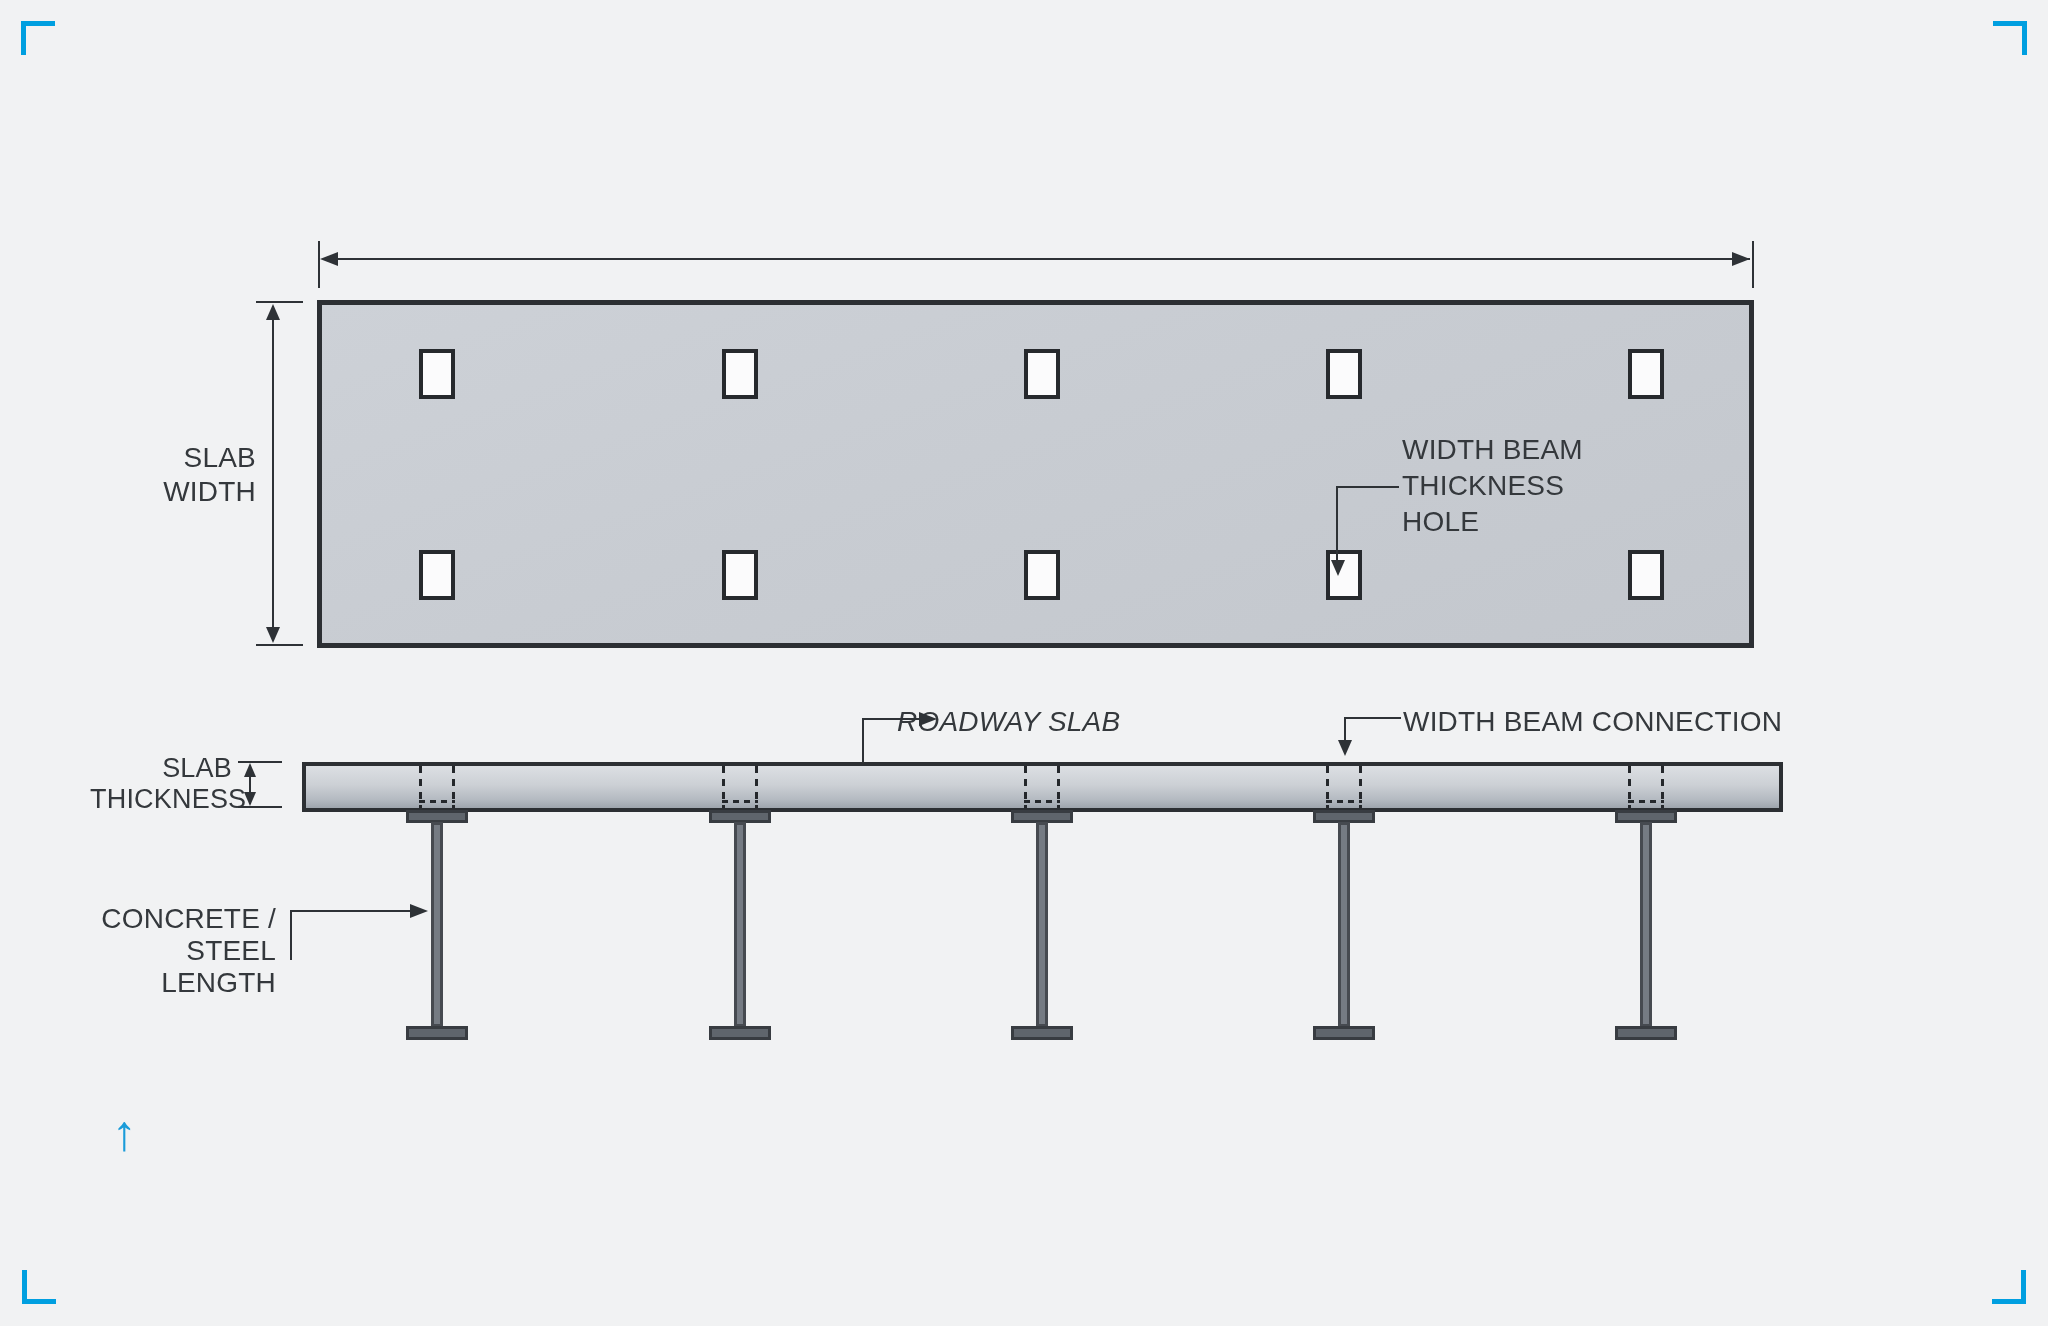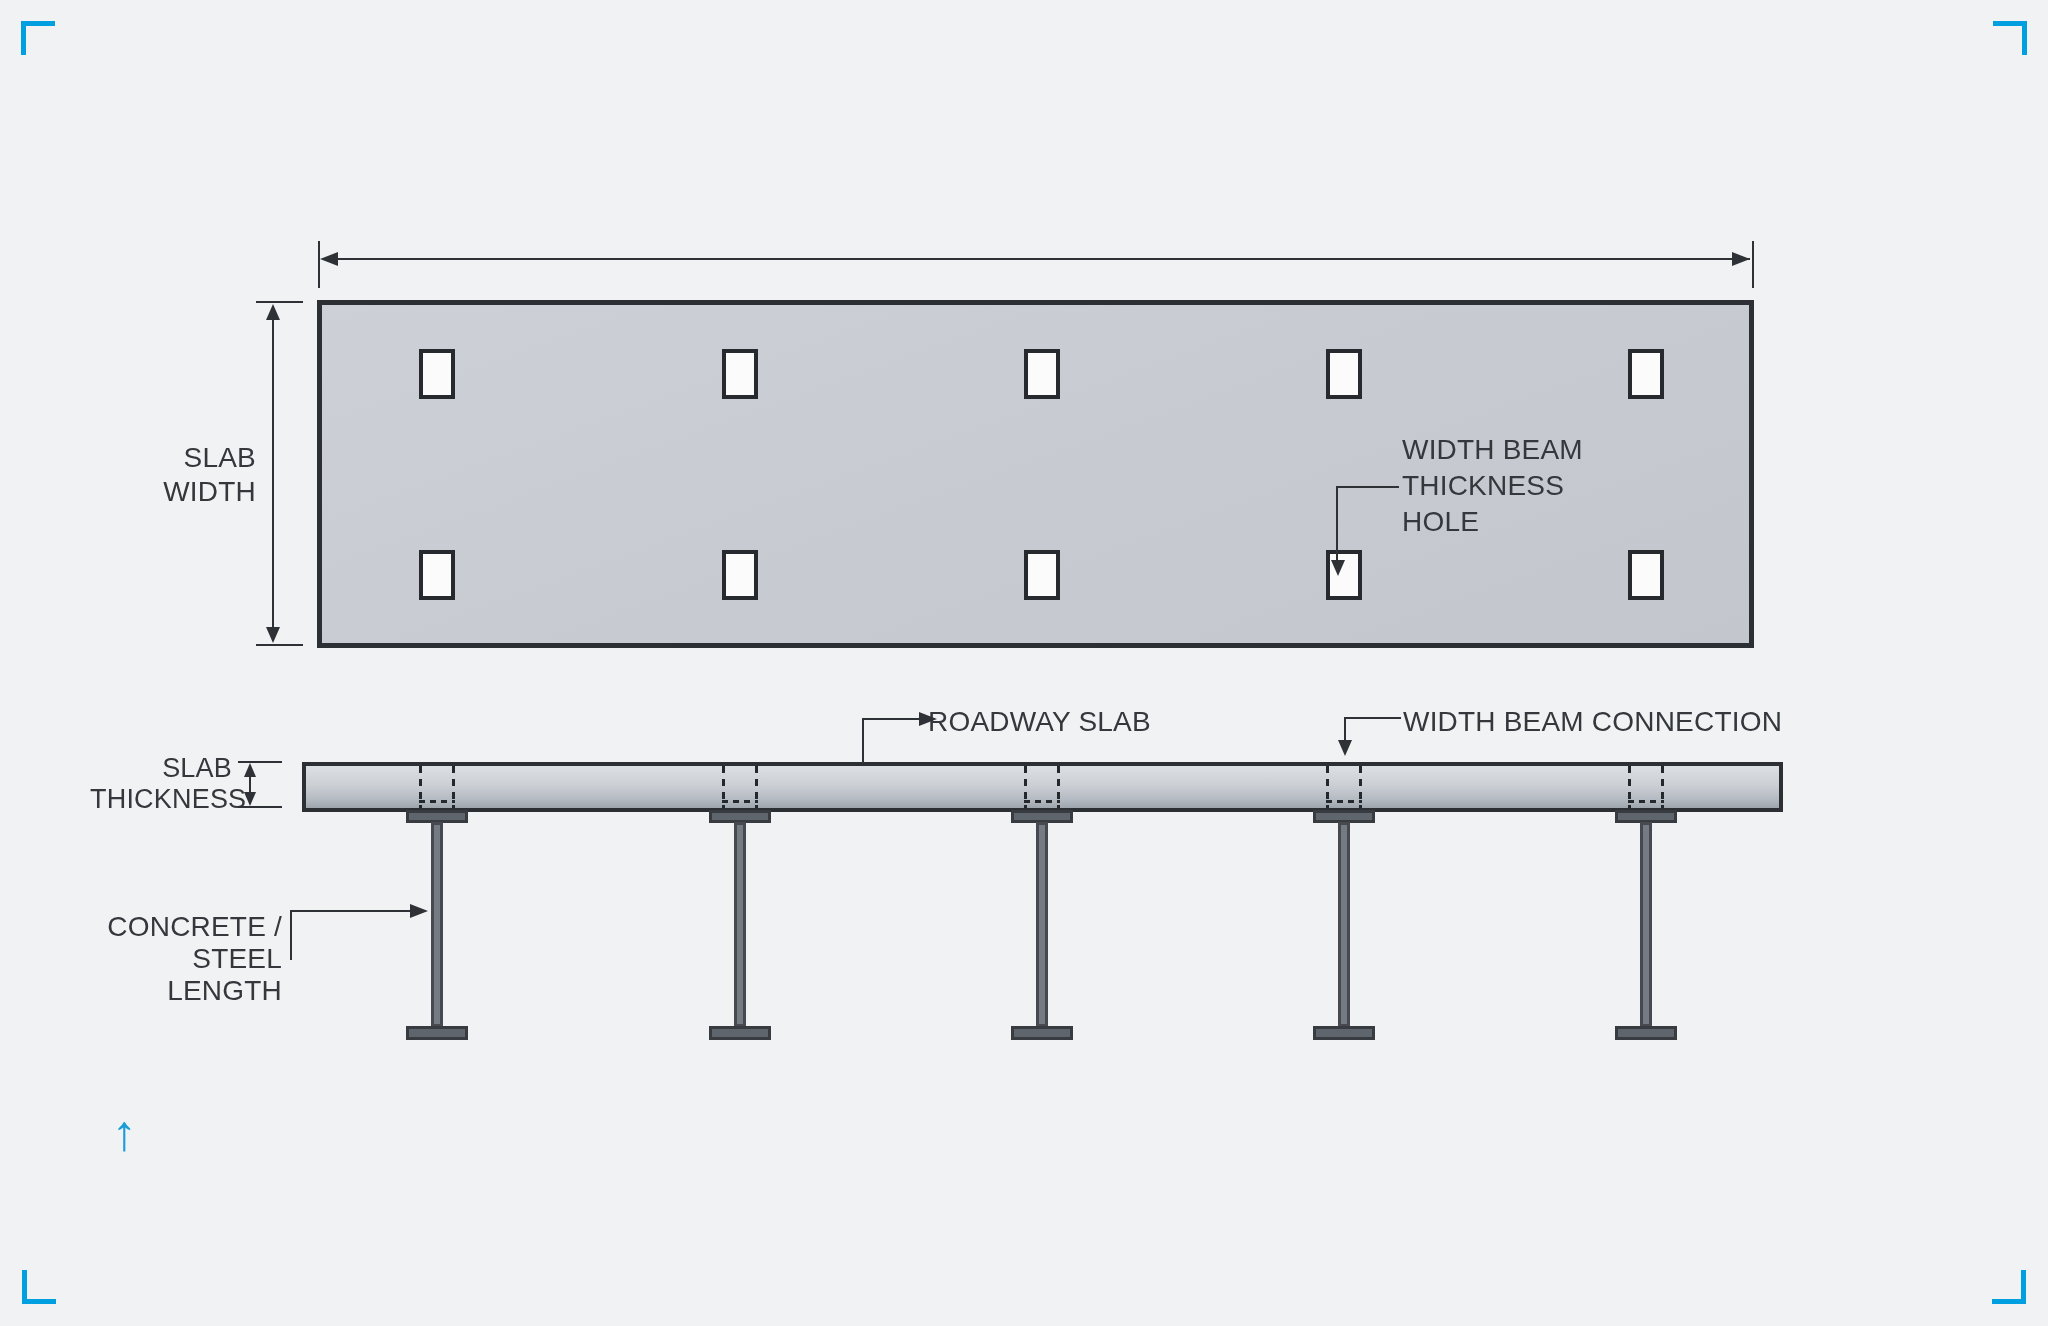--- a/index.html
+++ b/index.html
@@ -139,41 +139,41 @@
       <div class="web" style="left:1338px;top:822px;width:12px;height:205px;"></div>
       <div class="flange" style="left:1313px;top:1026px;width:62px;height:14px;"></div>
       <div class="dash-v" style="left:1628px;top:766px;height:42px;"></div>
       <div class="dash-v" style="left:1661px;top:766px;height:42px;"></div>
       <div class="dash-h" style="left:1628px;top:800px;width:36px;"></div>
       <div class="flange" style="left:1615px;top:810px;width:62px;height:13px;"></div>
       <div class="web" style="left:1640px;top:822px;width:12px;height:205px;"></div>
       <div class="flange" style="left:1615px;top:1026px;width:62px;height:14px;"></div>
     </div>
 
-  <div class="lbl" style="left:928px;top:705px;">ROADWAY SLAB</div>
+  <div class="lbl" style="left:897px;top:705px;font-style:italic;">ROADWAY SLAB</div>
   <div class="ln" style="left:862px;top:719px;width:2px;height:44px;"></div>
   <div class="ln" style="left:862px;top:718px;width:58px;height:2px;"></div>
   <div class="arr right" style="left:919px;top:712px;"></div>
 
   <div class="lbl" style="left:1403px;top:705px;">WIDTH BEAM CONNECTION</div>
   <div class="ln" style="left:1345px;top:717px;width:56px;height:2px;"></div>
   <div class="ln" style="left:1344px;top:717px;width:2px;height:25px;"></div>
   <div class="arr down" style="left:1338px;top:740px;"></div>
 
   <div class="lbl right" style="left:90px;top:753px;width:142px;font-size:27px;line-height:31px;">
     <div>SLAB</div>
     <div>THICKNESS</div>
   </div>
   <div class="ln" style="left:238px;top:761px;width:44px;height:2px;"></div>
   <div class="ln" style="left:238px;top:806px;width:44px;height:2px;"></div>
   <div class="ln" style="left:249px;top:766px;width:2px;height:38px;"></div>
   <div class="arr up sm" style="left:244px;top:763px;"></div>
   <div class="arr down sm" style="left:244px;top:792px;"></div>
 
-  <div class="lbl right" style="left:46px;top:903px;width:236px;line-height:32px;margin-top:8px;">
+  <div class="lbl right" style="left:40px;top:903px;width:236px;line-height:32px;">
     <div>CONCRETE / STEEL</div>
     <div>LENGTH</div>
   </div>
   <div class="ln" style="left:290px;top:910px;width:2px;height:50px;"></div>
   <div class="ln" style="left:290px;top:910px;width:122px;height:2px;"></div>
   <div class="arr right" style="left:410px;top:904px;"></div>
 
   <div id="caption-arrow">↑</div>
 
 </div>

